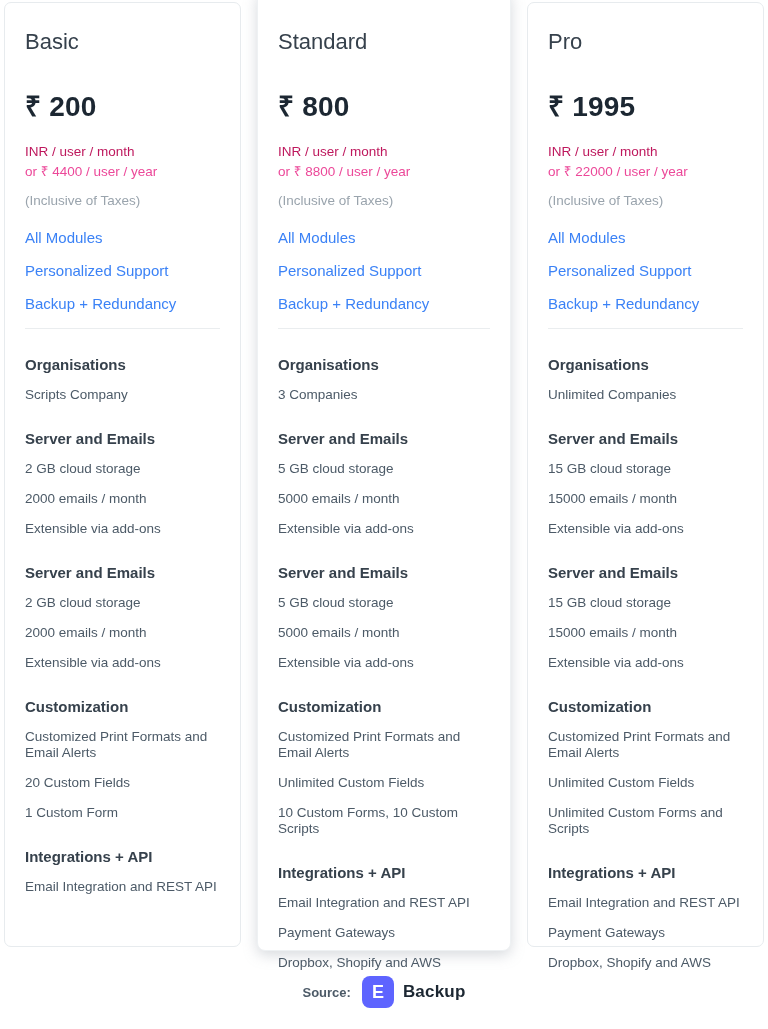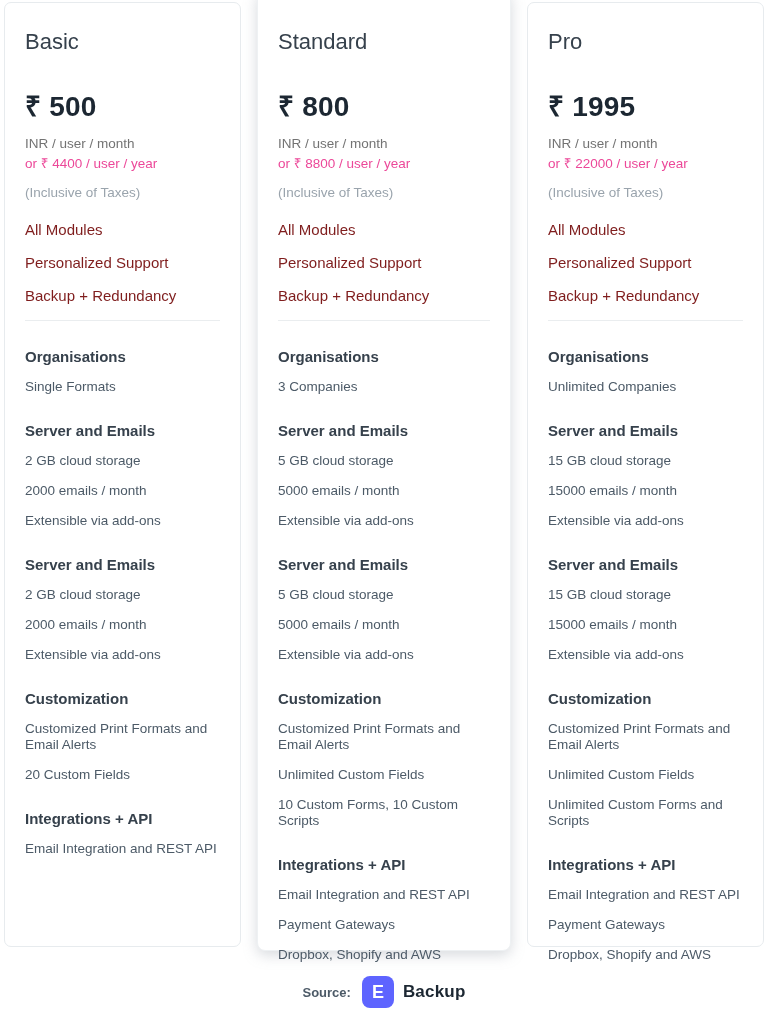--- a/index.html
+++ b/index.html
@@ -42,43 +42,43 @@
     color: #36414c;
   }
   .plan-price {
     margin-top: 31px;
     font-size: 28px;
     font-weight: 700;
     color: #1c2732;
     letter-spacing: 0.2px;
   }
   .plan-per {
-    margin-top: 12px;
-    font-size: 13.5px;
-    color: #737373;
+    margin-top: 20px;
+    font-size: 13.5px;
+    color: #be185d;
   }
   .plan-year {
     margin-top: 3px;
     font-size: 13.5px;
     color: #ec4899;
   }
   .plan-tax {
     margin-top: 13px;
     font-size: 13.5px;
     color: #9aa4ad;
   }
   ul.highlights {
     list-style: none;
     margin-top: 21px;
   }
   .highlight-item {
     margin-top: 15px;
     font-size: 15px;
     line-height: 18px;
-    color: #7f1d1d;
+    color: #3b82f6;
   }
   .plan-divider {
     border: none;
     border-top: 1px solid #eaedef;
     margin-top: 15px;
   }
   .section-heading {
     margin-top: 27px;
     font-size: 15px;
     font-weight: 700;
@@ -120,44 +120,45 @@
     color: #1c2732;
     letter-spacing: 0.2px;
   }
 </style>
 </head>
 <body>
 
 <div class="cards">
   <div class="plan-card">
     <div class="plan-title">Basic</div>
-    <div class="plan-price">₹ 500</div>
+    <div class="plan-price">₹ 200</div>
     <div class="plan-per">INR / user / month</div>
     <div class="plan-year">or ₹ 4400 / user / year</div>
     <div class="plan-tax">(Inclusive of Taxes)</div>
     <ul class="highlights">
         <li class="highlight-item">All Modules</li>
         <li class="highlight-item">Personalized Support</li>
         <li class="highlight-item">Backup + Redundancy</li>
       </ul>
     <hr class="plan-divider">
     <div class="sections">
         <div class="section-heading">Organisations</div>
-        <div class="section-item">Single Formats</div>
+        <div class="section-item">Scripts Company</div>
         <div class="section-heading">Server and Emails</div>
         <div class="section-item">2 GB cloud storage</div>
         <div class="section-item">2000 emails / month</div>
         <div class="section-item">Extensible via add-ons</div>
         <div class="section-heading">Server and Emails</div>
         <div class="section-item">2 GB cloud storage</div>
         <div class="section-item">2000 emails / month</div>
         <div class="section-item">Extensible via add-ons</div>
         <div class="section-heading">Customization</div>
         <div class="section-item">Customized Print Formats and Email Alerts</div>
         <div class="section-item">20 Custom Fields</div>
+        <div class="section-item">1 Custom Form</div>
         <div class="section-heading">Integrations + API</div>
         <div class="section-item">Email Integration and REST API</div>
       </div>
   </div>
 
   <div class="plan-card featured">
     <div class="plan-title">Standard</div>
     <div class="plan-price">₹ 800</div>
     <div class="plan-per">INR / user / month</div>
     <div class="plan-year">or ₹ 8800 / user / year</div>

